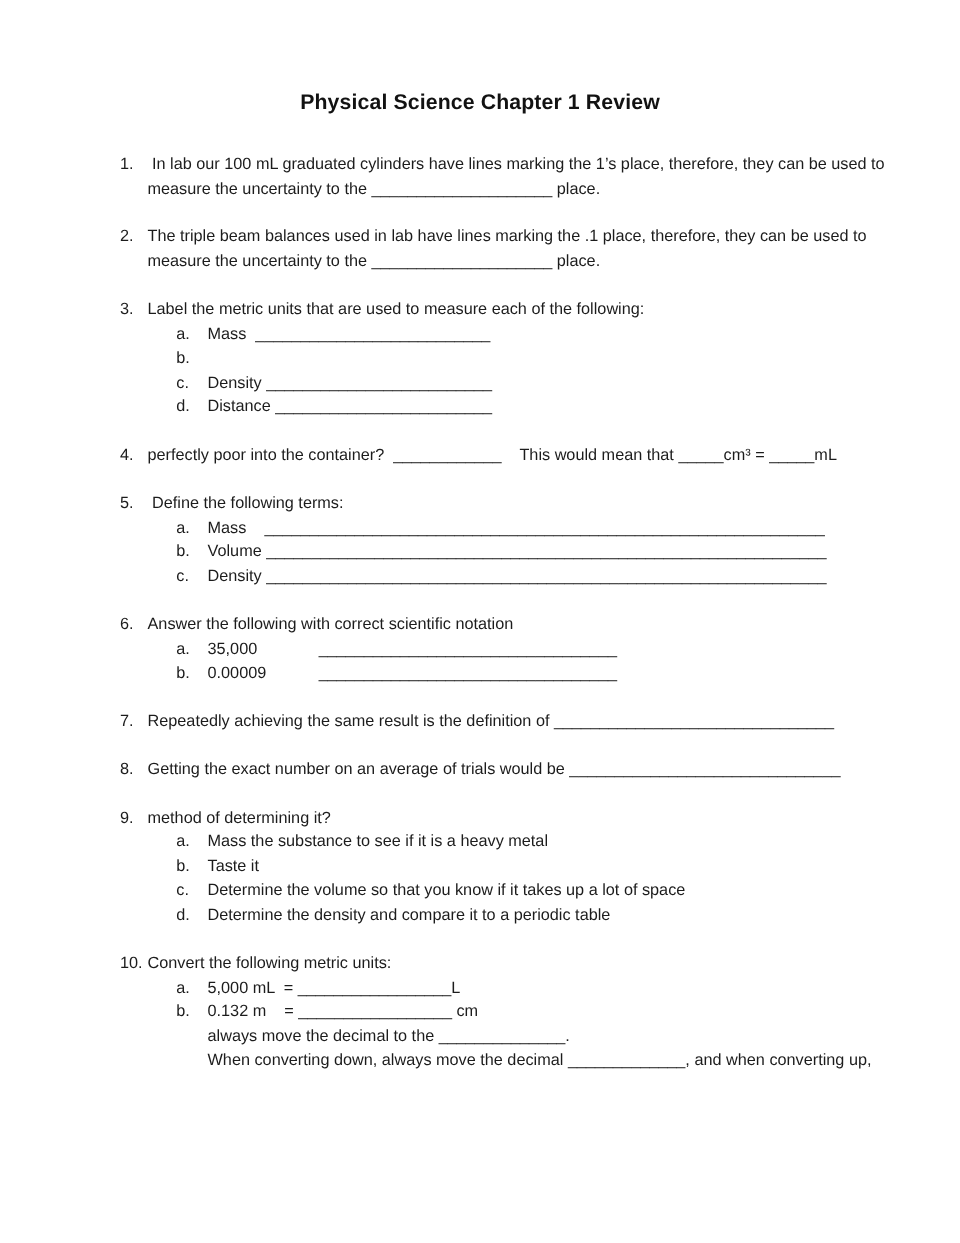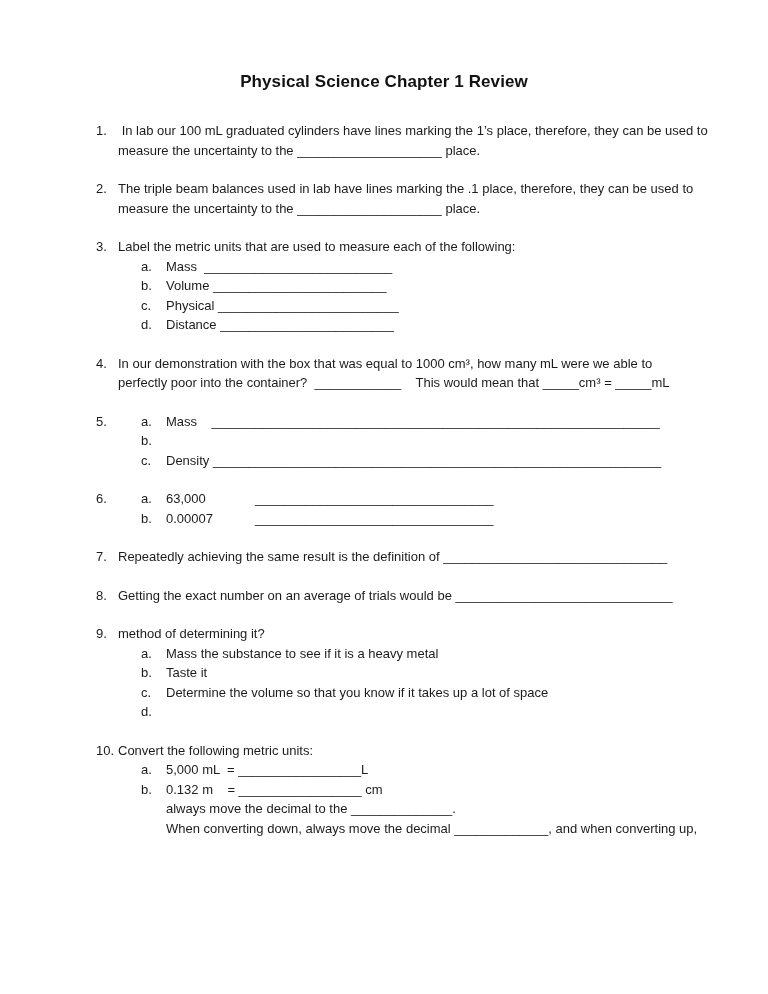--- a/index.html
+++ b/index.html
@@ -102,75 +102,76 @@
       <div class="qrow">
         <span class="qnum">3.</span>
         <div class="qbody">
           <div class="qline">Label the metric units that are used to measure each of the following:</div>
           <div class="subrow">
             <span class="sletter">a.</span>
             <span class="stext">Mass  __________________________</span>
           </div>
           <div class="subrow">
             <span class="sletter">b.</span>
-            <span class="stext">Volume ________________________</span>
           </div>
           <div class="subrow">
             <span class="sletter">c.</span>
-            <span class="stext">Physical _________________________</span>
+            <span class="stext">Density _________________________</span>
           </div>
           <div class="subrow">
             <span class="sletter">d.</span>
             <span class="stext">Distance ________________________</span>
           </div>
         </div>
       </div>
     </div>
 
     <div class="question">
       <div class="qrow">
         <span class="qnum">4.</span>
         <div class="qbody">
-          <div class="qline">In our demonstration with the box that was equal to 1000 cm³, how many mL were we able to</div>
           <div class="qline">perfectly poor into the container?  ____________    This would mean that _____cm³ = _____mL</div>
         </div>
       </div>
     </div>
 
     <div class="question">
       <div class="qrow">
         <span class="qnum">5.</span>
         <div class="qbody">
+          <div class="qline"> Define the following terms:</div>
           <div class="subrow">
             <span class="sletter">a.</span>
             <span class="stext">Mass    ______________________________________________________________</span>
           </div>
           <div class="subrow">
             <span class="sletter">b.</span>
+            <span class="stext">Volume ______________________________________________________________</span>
           </div>
           <div class="subrow">
             <span class="sletter">c.</span>
             <span class="stext">Density ______________________________________________________________</span>
           </div>
         </div>
       </div>
     </div>
 
     <div class="question">
       <div class="qrow">
         <span class="qnum">6.</span>
         <div class="qbody">
-          <div class="subrow">
-            <span class="sletter">a.</span>
-            <span class="stext svalue">63,000</span>
+          <div class="qline">Answer the following with correct scientific notation</div>
+          <div class="subrow">
+            <span class="sletter">a.</span>
+            <span class="stext svalue">35,000</span>
             <span class="stext">_________________________________</span>
           </div>
           <div class="subrow">
             <span class="sletter">b.</span>
-            <span class="stext svalue">0.00007</span>
+            <span class="stext svalue">0.00009</span>
             <span class="stext">_________________________________</span>
           </div>
         </div>
       </div>
     </div>
 
     <div class="question">
       <div class="qrow">
         <span class="qnum">7.</span>
         <div class="qbody">
@@ -200,20 +201,21 @@
           <div class="subrow">
             <span class="sletter">b.</span>
             <span class="stext">Taste it</span>
           </div>
           <div class="subrow">
             <span class="sletter">c.</span>
             <span class="stext">Determine the volume so that you know if it takes up a lot of space</span>
           </div>
           <div class="subrow">
             <span class="sletter">d.</span>
+            <span class="stext">Determine the density and compare it to a periodic table</span>
           </div>
         </div>
       </div>
     </div>
 
     <div class="question">
       <div class="qrow">
         <span class="qnum">10.</span>
         <div class="qbody">
           <div class="qline">Convert the following metric units:</div>

